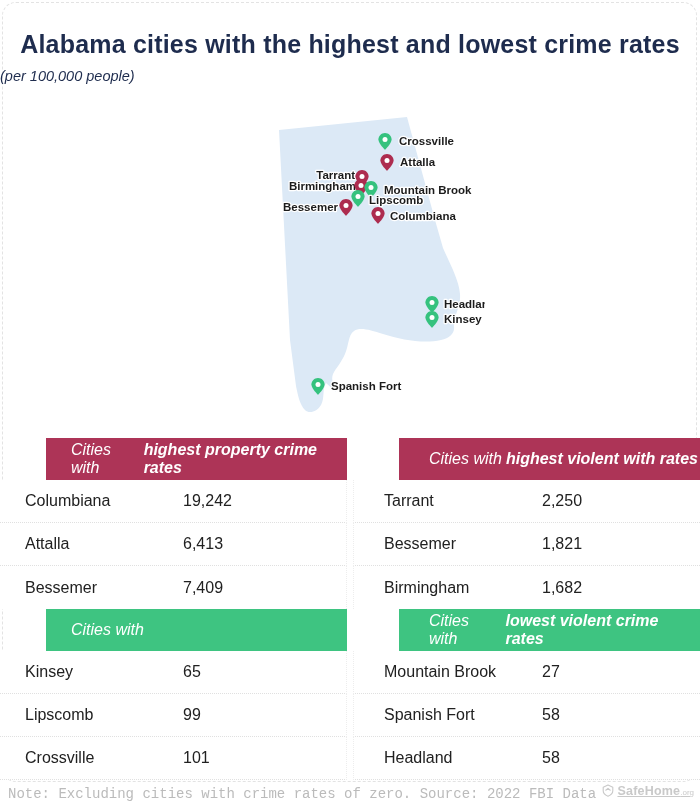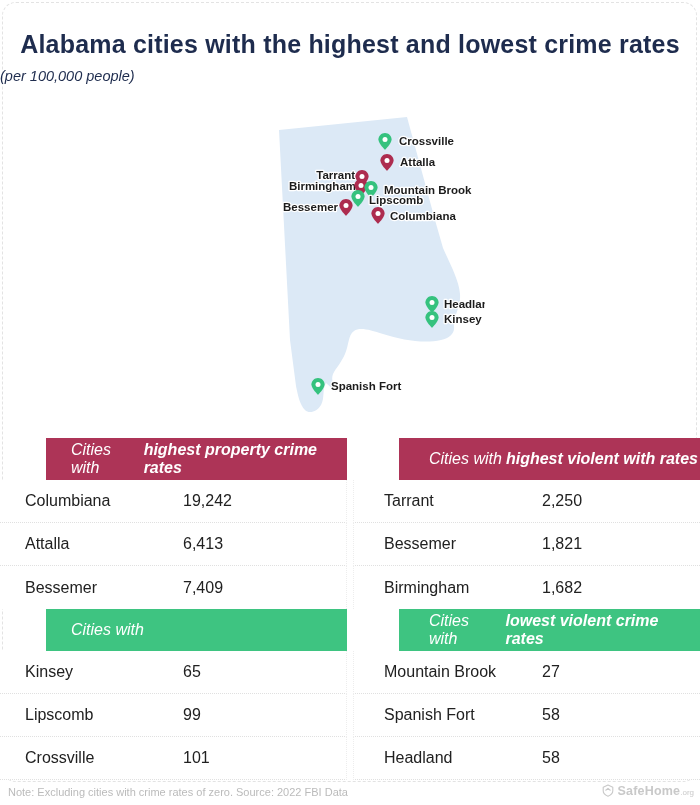--- a/index.html
+++ b/index.html
@@ -35,22 +35,22 @@
   .hdr-crimson { background:#ad3457; }
   .hdr-green { background:#3ec481; }
   .tbl-hdr b { font-weight:700; margin-left:4px; }
   .row { height:43px; display:flex; align-items:center; font-size:16px; color:#212121;
          border-bottom:1px dotted #e0e0e0; background:#ffffff; }
   .tbl-left .row { padding-left:25px; border-right:1px dotted #ededed; }
   .tbl-right .row { padding-left:30px; border-left:1px dotted #ededed; }
   .row .city { width:158px; }
   .row:last-child.norule { border-bottom:none; }
 
-  .note { position:absolute; left:8px; top:786px; font-size:11px; color:#bbbbbb; }
-  .brand { position:absolute; right:6px; top:784px; display:flex; align-items:flex-end; color:#c9c9c9; }
+  .note { position:absolute; left:8px; top:786px; font-size:14px; color:#bbbbbb;font-family:Liberation Mono, monospace; }
+  .brand { position:absolute; right:6px; top:784px; display:flex; align-items:flex-end; color:#c9c9c9;text-decoration:underline; }
   .brand-name { font-size:12.5px; font-weight:700; letter-spacing:.2px; }
   .brand-suffix { font-size:8px; margin-bottom:1px; }
   .brand-icon { margin:0 3px 1px 0; }
 </style>
 </head>
 <body>
 
 <div class="stage">
   <div class="card"></div>
 

